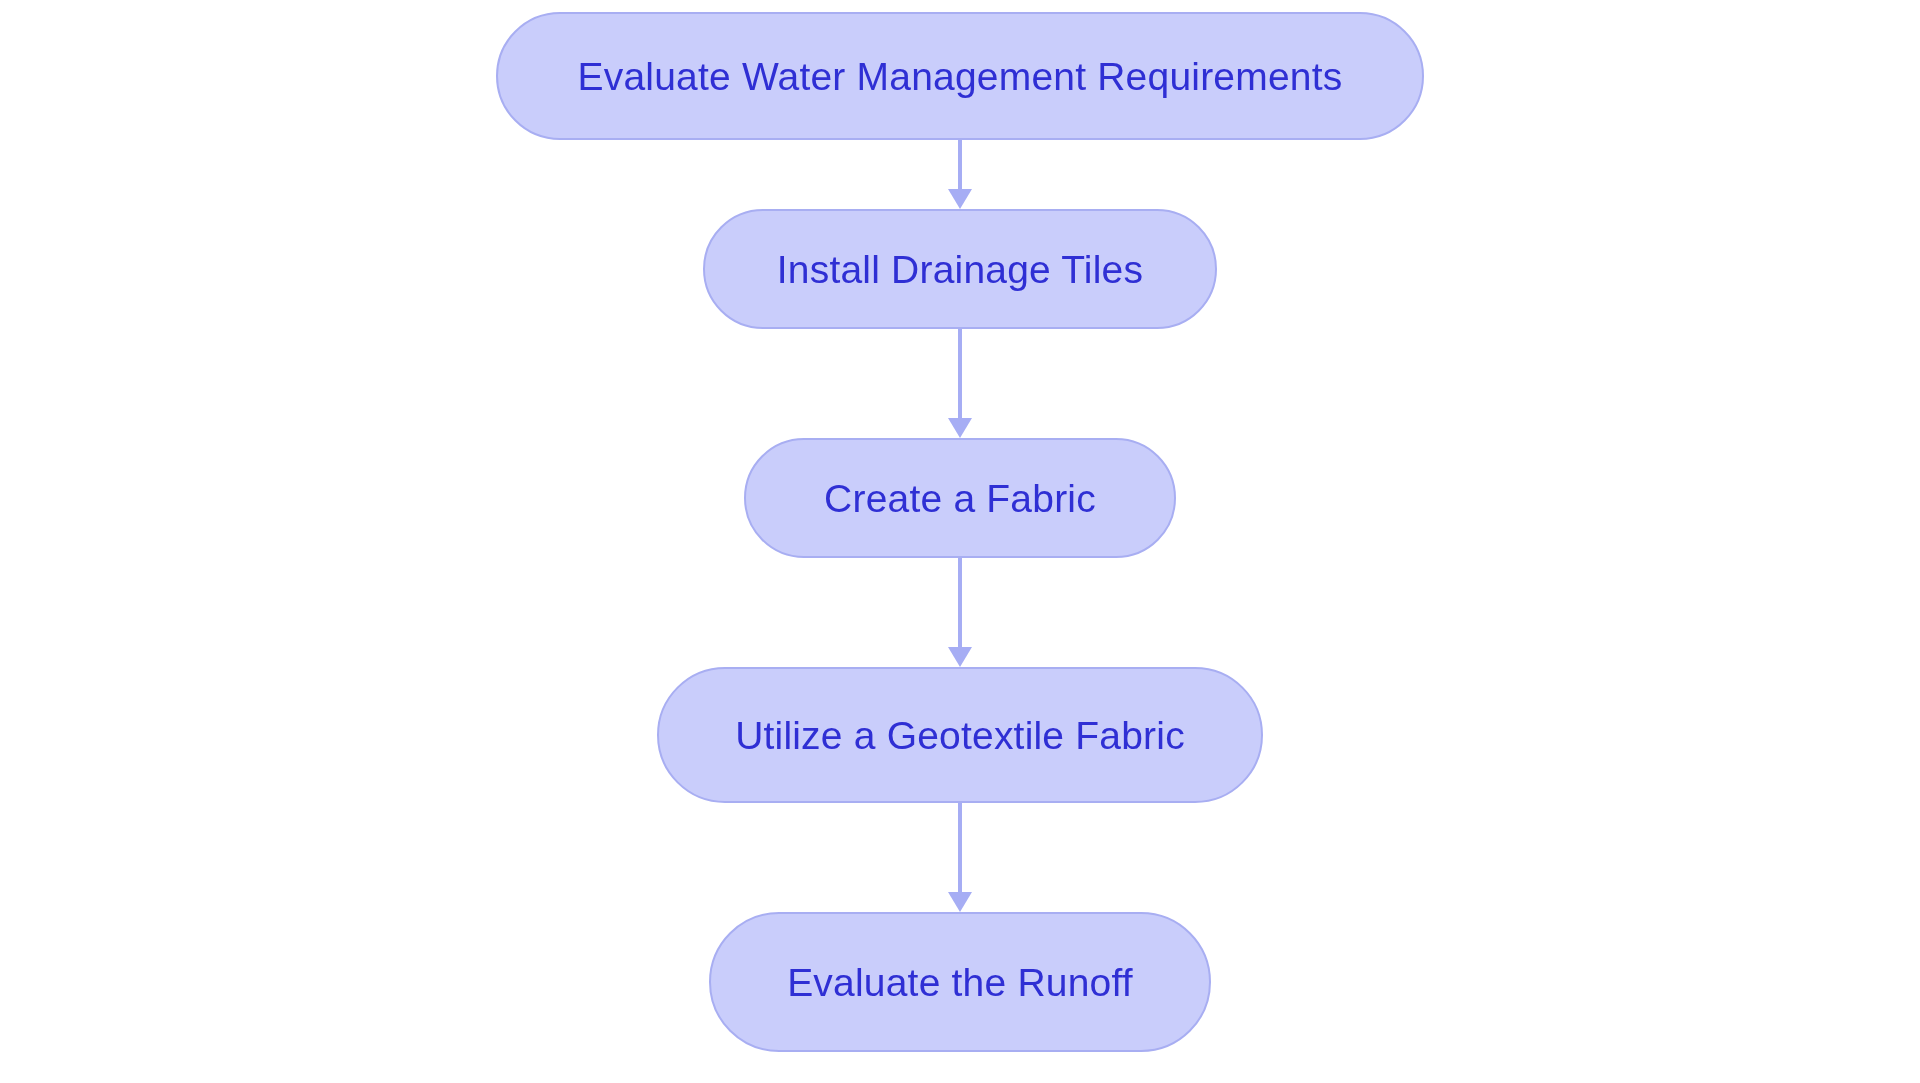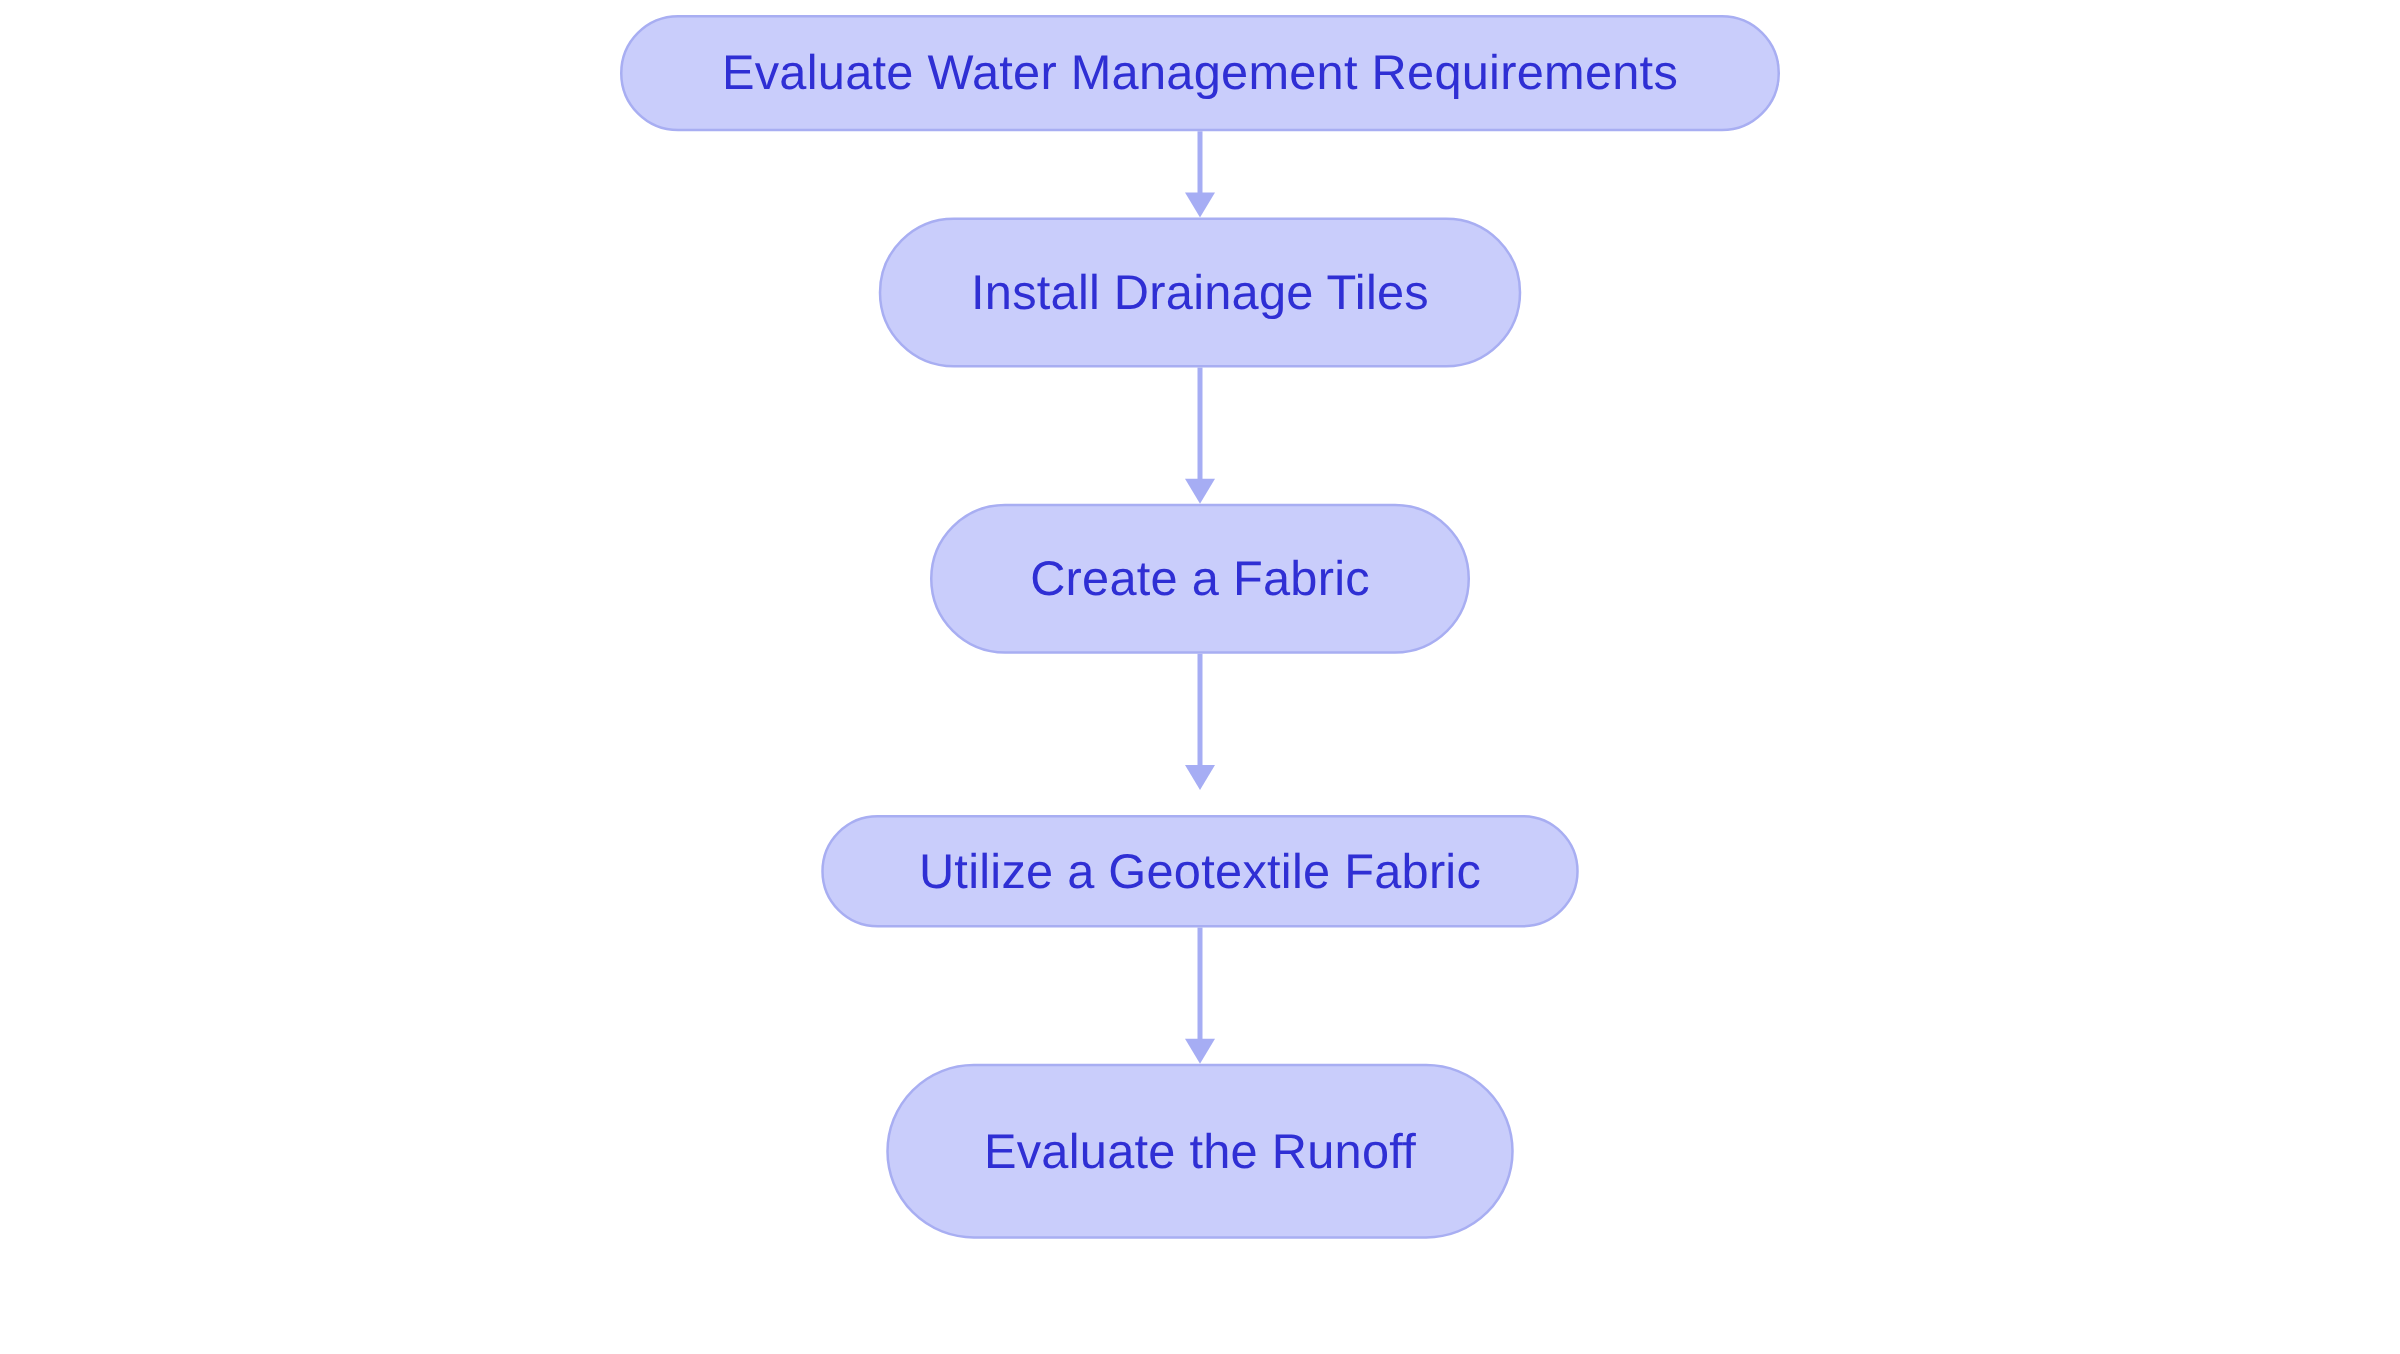--- a/index.html
+++ b/index.html
@@ -52,24 +52,24 @@
     white-space: nowrap;
     padding: 0 78px;
   }
 
   .node-label {
     display: block;
     line-height: 1;
   }
 
   
-  .node.n0 { height: 93px; padding: 12px 80px; }
+  .node.n0 { height: 128px; padding: 12px 80px; }
   .node.n1 { height: 120px; padding: 11px 72px; }
   .node.n2 { height: 120px; padding: 0 78px; }
-  .node.n3 { height: 90px; padding: 0 76px; margin-top: 20px; }
+  .node.n3 { height: 136px; padding: 0 76px; }
   .node.n4 { height: 140px; padding: 0 76px; }
 
   .connector {
     position: relative;
     width: 24px;
     display: flex;
     flex-direction: column;
     align-items: center;
     justify-content: flex-start;
   }

